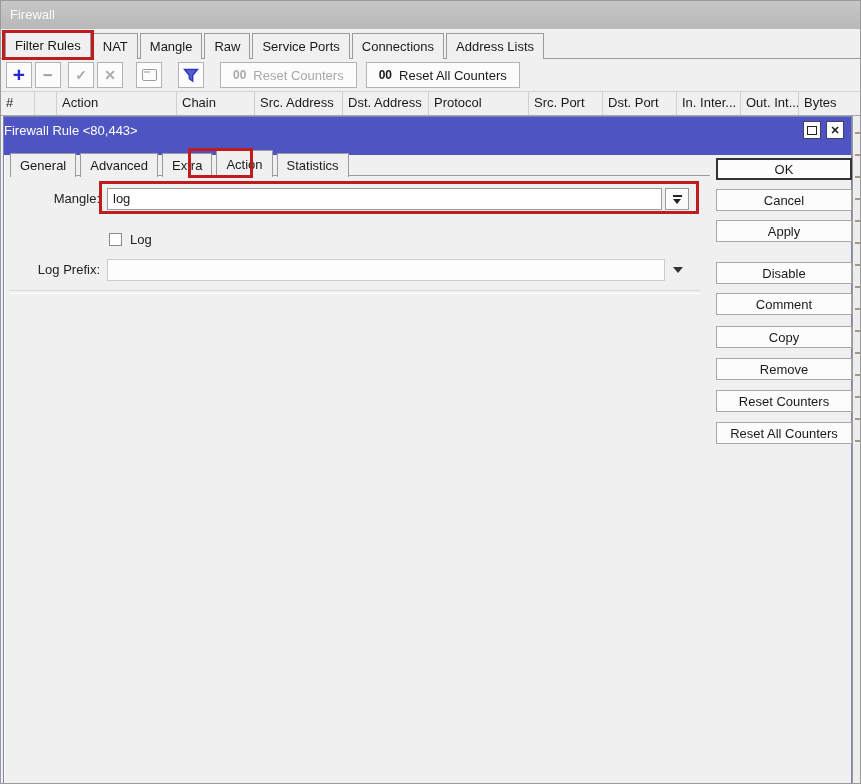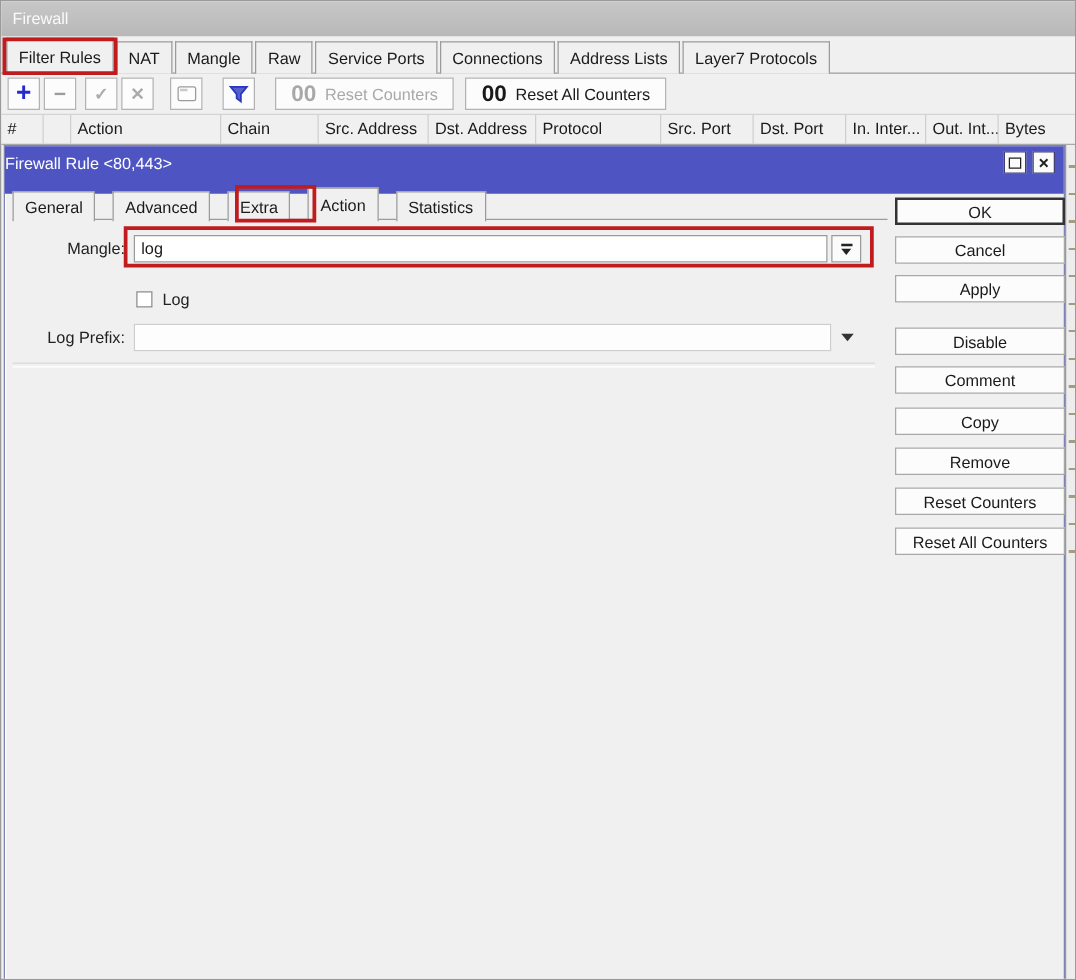--- a/index.html
+++ b/index.html
@@ -29,21 +29,21 @@
     border-bottom:1px solid #d4d4d4;
   }
   .btn26{
     width:26px;height:26px;min-width:26px;background:#fcfcfc;border:1px solid #b3b3b3;
     display:flex;align-items:center;justify-content:center;box-sizing:border-box;
   }
   .tbtn{
     height:26px;background:#fcfcfc;border:1px solid #b3b3b3;display:flex;align-items:center;
     padding:0 12px;gap:7px;box-sizing:border-box;white-space:nowrap;
   }
-  .tbtn .prefix{font-weight:700;font-size:18px}
+  .tbtn .prefix{font-weight:700;font-size:12px}
   .tbtn.disabled{color:#a8a8a8}
   .glyph-plus{color:#2329cf;font-size:21px;font-weight:700;line-height:1;margin-top:-2px}
   .glyph-minus{color:#9c9c9c;font-size:17px;font-weight:700;line-height:1}
   .glyph-gray{color:#ababab;font-size:14px;font-weight:700;line-height:1}
   .comment-card{width:13px;height:10px;border:1px solid #9a9a9a;border-radius:2px;background:#fdfdfd;position:relative}
   .comment-card::after{content:"";position:absolute;left:1px;top:1px;width:6px;height:2px;background:#c9c9c9}
   
   .table-header{
     position:absolute;left:0;top:91px;width:100%;height:24px;background:#f0f0f0;
     display:flex;border-bottom:1px solid #a8a8a8;box-sizing:border-box;font-size:13px;
@@ -58,21 +58,21 @@
     position:absolute;left:0;top:0;right:0;height:38px;background:#4e55c3;color:#ffffff;
     line-height:27px;padding-left:0;box-sizing:border-box;
   }
   .winbtn{
     position:absolute;top:4px;width:18px;height:18px;background:#fbfbfb;border:1px solid #3f3f70;
     display:flex;align-items:center;justify-content:center;box-sizing:border-box;color:#222;
   }
   .winbtn .maxbox{width:8px;height:7px;border:1px solid #222;margin-top:1px}
   .winbtn.close{font-size:11px;font-weight:700}
   .dlg-tabline{position:absolute;left:6px;top:58px;width:700px;height:1px;background:#9b9b9b;z-index:1}
-  .dlg-tabs{position:absolute;left:6px;top:33px;height:26px;display:flex;gap:14px;z-index:2}
+  .dlg-tabs{position:absolute;left:6px;top:33px;height:26px;display:flex;gap:4px;z-index:2}
   .dlg-tabs .tab{height:23px;margin-top:3px}
   .dlg-tabs .tab.active{height:26px;margin-top:0;z-index:3;background:#f0f0f0}
   .field-label{position:absolute;text-align:right;line-height:22px;color:#222}
   .combo-field{
     position:absolute;height:22px;background:#ffffff;border:1px solid #9a9a9a;
     box-sizing:border-box;line-height:20px;padding-left:5px;overflow:hidden;
   }
   .combo-field.muted{border-color:#cdcdcd;background:#fdfdfd}
   .dd-btn{
     position:absolute;width:24px;height:22px;background:#fbfbfb;border:1px solid #9a9a9a;
@@ -111,21 +111,20 @@
 
   <div class="main-tabline"></div>
   <div class="main-tabs">
     <div class="tab active">Filter Rules</div>
     <div class="tab">NAT</div>
     <div class="tab">Mangle</div>
     <div class="tab">Raw</div>
     <div class="tab">Service Ports</div>
     <div class="tab">Connections</div>
     <div class="tab">Address Lists</div>
-    <div class="tab">Layer7 Protocols</div>
   </div>
 
   <div class="toolbar">
     <div class="btn26">
       <span class="glyph-plus">+</span>
     </div>
     <div class="btn26">
       <span class="glyph-minus">−</span>
     </div>
     <div class="btn26" style="margin-left:4px">

